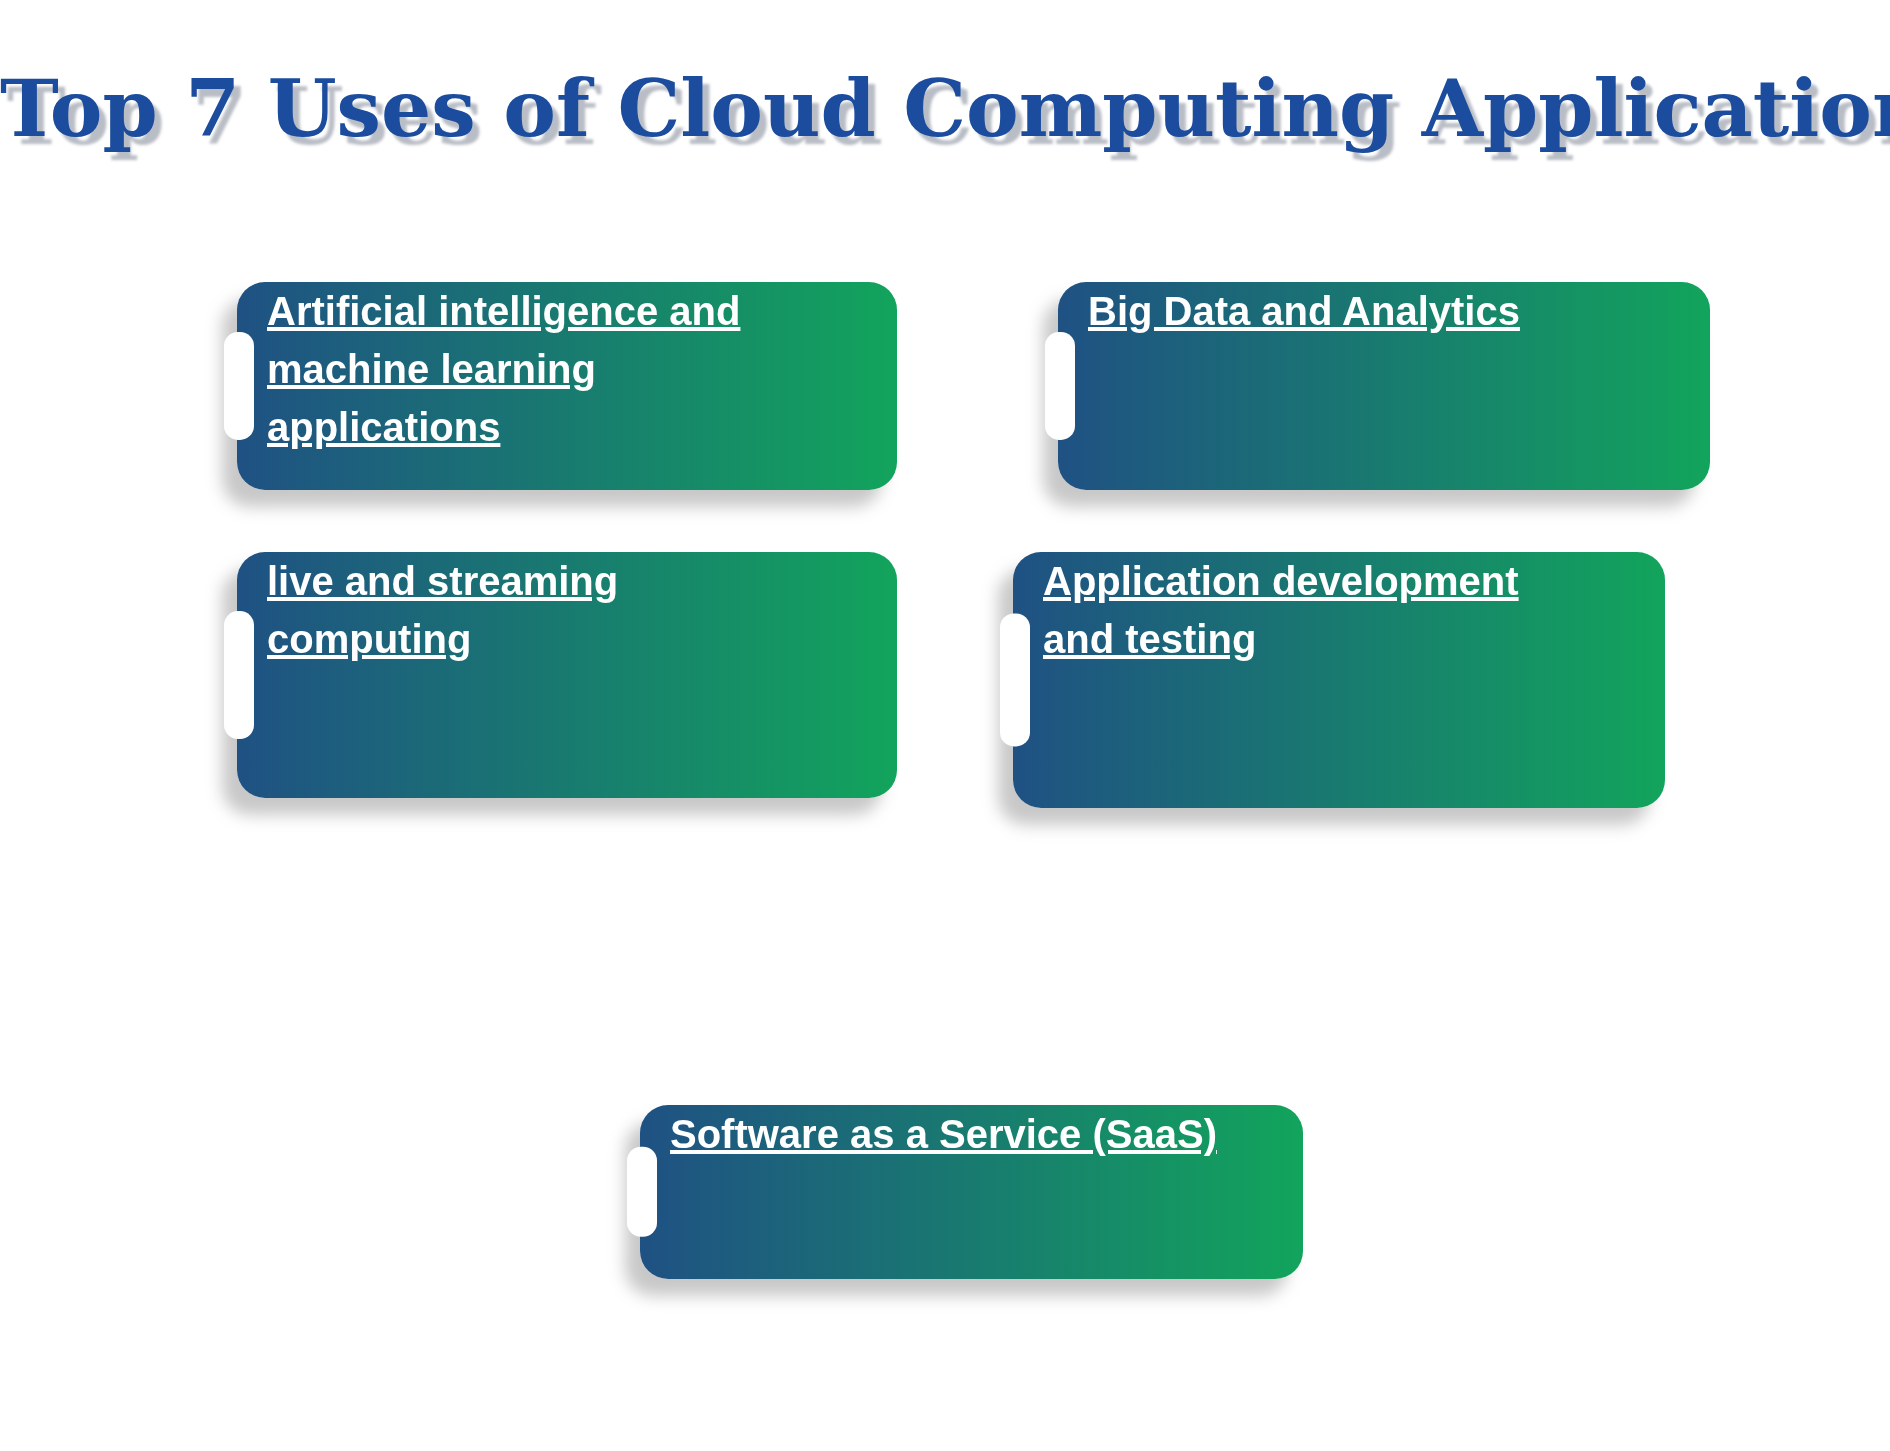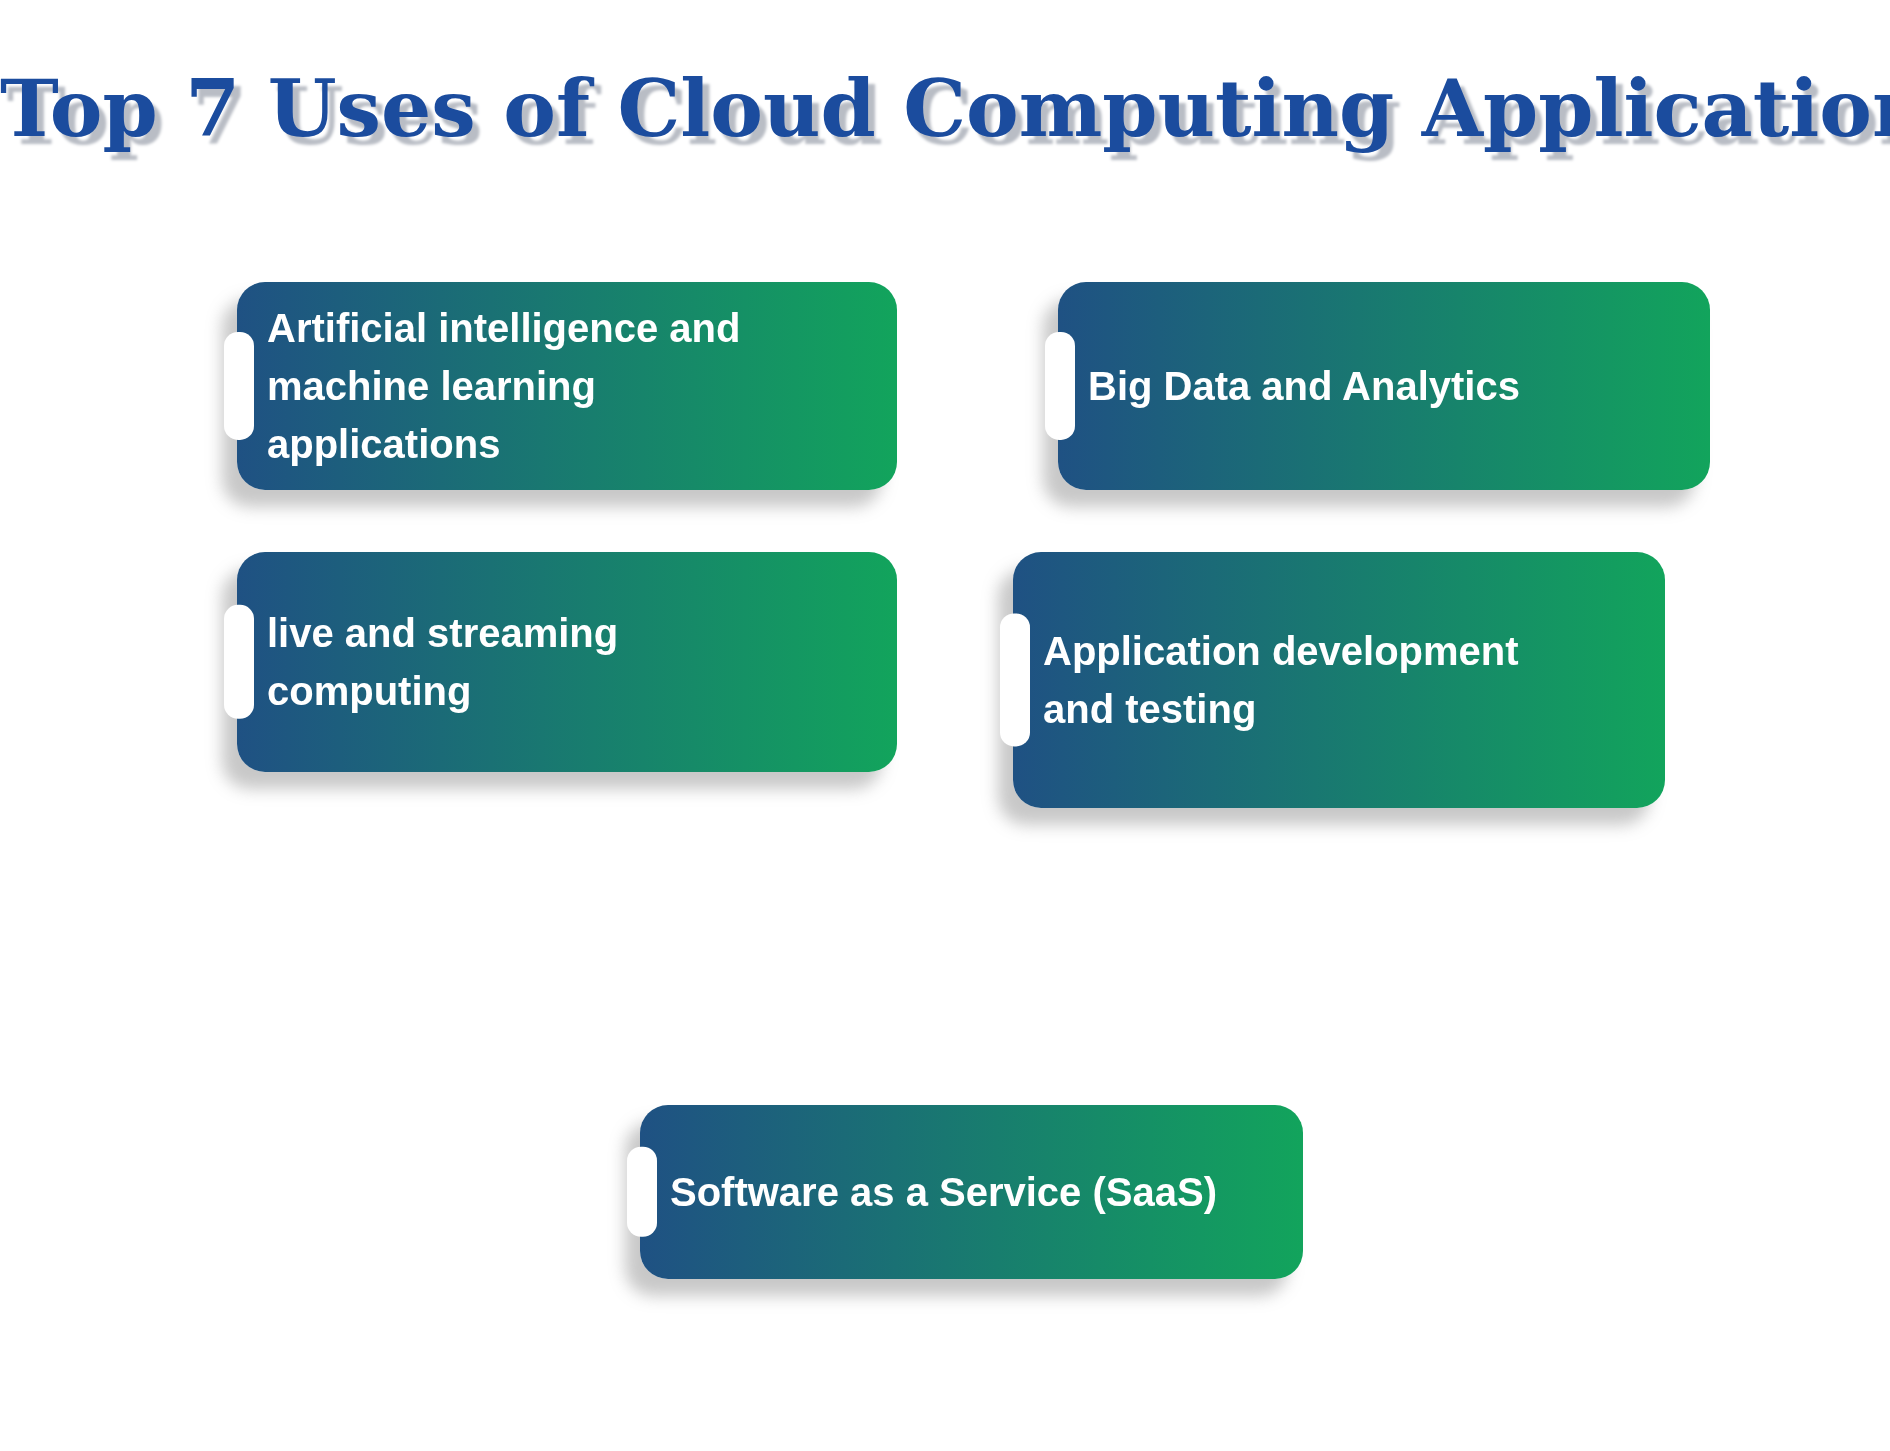--- a/index.html
+++ b/index.html
@@ -29,46 +29,46 @@
     color: var(--title-blue, #1b4c9e);
     text-shadow: 7px 8px 3px var(--title-shadow, #b9bdc5);
     white-space: nowrap;
   }
   .card {
     position: absolute;
     border-radius: 28px;
     background: linear-gradient(90deg, var(--card-blue, #1f5183) 0%, var(--card-green, #12a45c) 100%);
     box-shadow: -15px 17px 16px rgba(125, 125, 125, 0.42);
     display: flex;
-    align-items: center;
     color: var(--card-text, #ffffff);
     padding-left: 30px;
     padding-right: 46px;
     box-sizing: border-box;
+    text-decoration: underline;
   }
   .card-label {
     font-weight: bold;
     font-size: 40px;
     line-height: 1.45;
     white-space: pre-line;
   }
   .notch {
     position: absolute;
     left: -13px;
     top: 50%;
     transform: translateY(-50%);
     width: 30px;
     height: 52%;
     background: #ffffff;
     border-radius: 14px;
   }
   
   .c1 { left: 237px;  top: 282px;  width: 660px; height: 208px; }
   .c2 { left: 1058px; top: 282px;  width: 652px; height: 208px; }
-  .c3 { left: 237px;  top: 552px;  width: 660px; height: 220px; }
+  .c3 { left: 237px;  top: 552px;  width: 660px; height: 246px; }
   .c4 { left: 1013px; top: 552px;  width: 652px; height: 256px; }
   .c5 { left: 237px;  top: 815px;  width: 660px; height: 200px; }
   .c6 { left: 1013px; top: 815px;  width: 652px; height: 200px; }
   .c7 { left: 640px;  top: 1105px; width: 663px; height: 174px; }
 </style>
 </head>
 <body>
 
 <div class="page">
 

